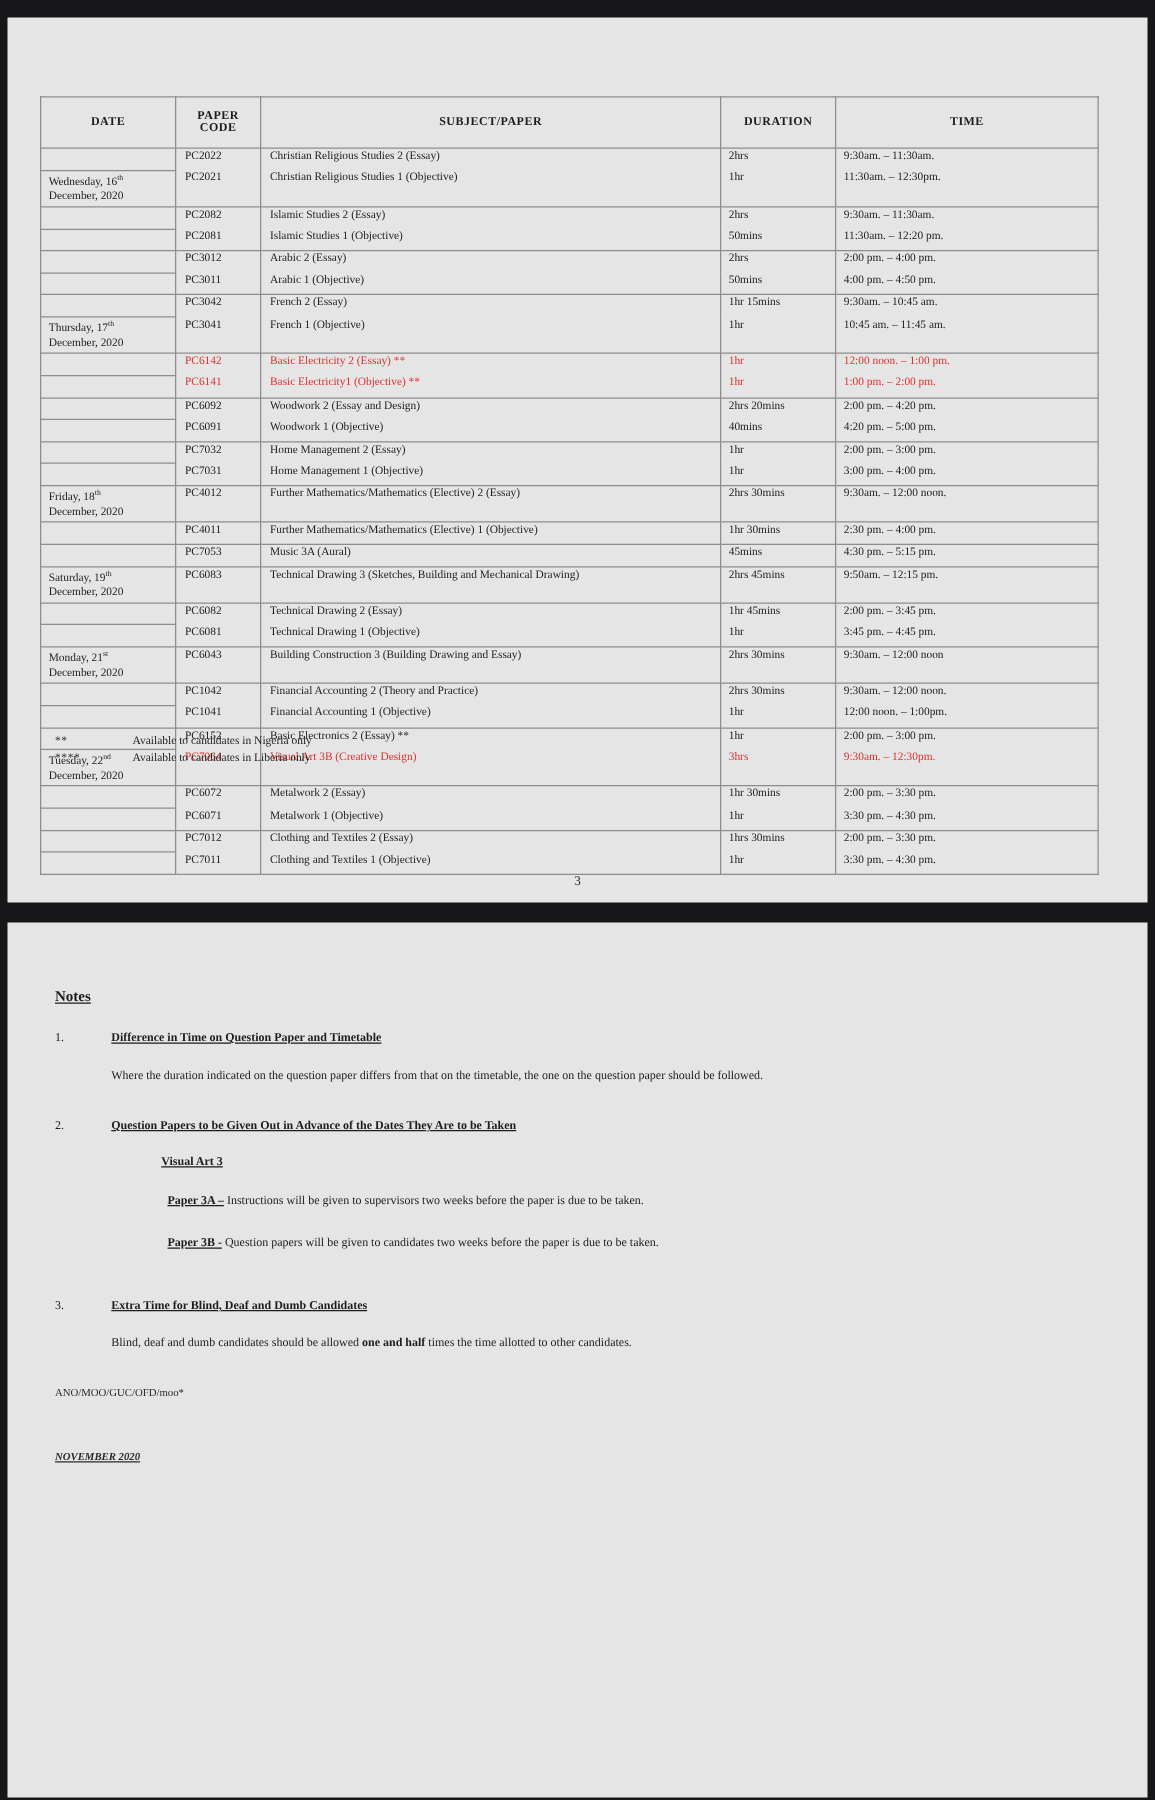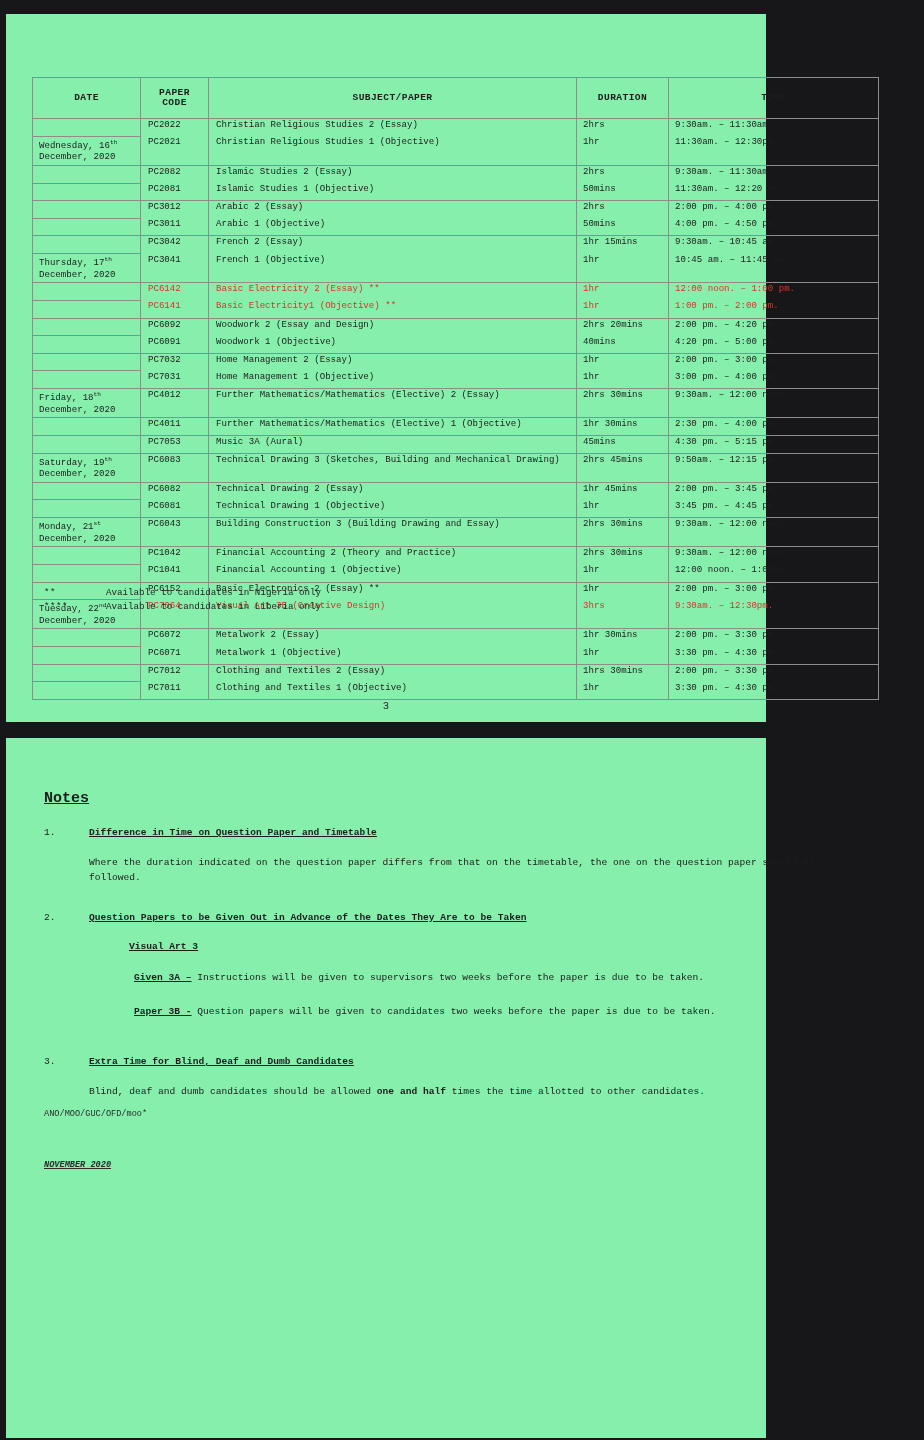--- a/index.html
+++ b/index.html
@@ -16,26 +16,25 @@
   }
 
   .viewport {
     width: 924px;
     height: 1440px;
     background: #17171a;
     position: relative;
   }
 
   .page {
-    background: #86efac;
+    background: #e5e5e5;
     position: absolute;
     left: 6px;
-    width: 760px;
+    width: 912px;
     box-sizing: border-box;
-    font-family: Liberation Mono, monospace;
   }
   .page-1 { top: 14px;  height: 708px; }
   .page-2 { top: 738px; height: 700px; }
 
   .page-inner {
     position: relative;
     width: 100%;
     height: 100%;
   }
 
@@ -144,21 +143,21 @@
     position: absolute;
     left: 38px;
     top: 52px;
     width: 838px;
     font-size: 9.6px;
     color: #1d1d1d;
   }
   .notes-title {
     font-weight: bold;
     text-decoration: underline;
-    font-size: 15px;
+    font-size: 12px;
     margin-bottom: 20px;
   }
   .note-item {
     display: flex;
     margin-bottom: 0;
   }
   .note-num {
     width: 45px;
     flex: 0 0 45px;
   }
@@ -471,21 +470,21 @@
           </div>
         </div>
 
         <div class="note-item">
           <div class="note-num">2.</div>
           <div class="note-body">
             <div class="note-head">Question Papers to be Given Out in Advance of the Dates They Are to be Taken</div>
             <div class="sub-block">
               <div class="sub-head">Visual Art 3</div>
               <div class="sub-para">
-                <b>Given 3A –</b><span> Instructions will be given to supervisors two weeks before the paper is due to be taken.</span>
+                <b>Paper 3A –</b><span> Instructions will be given to supervisors two weeks before the paper is due to be taken.</span>
               </div>
               <div class="sub-para">
                 <b>Paper 3B -</b><span> Question papers will be given to candidates two weeks before the paper is due to be taken.</span>
               </div>
             </div>
           </div>
         </div>
 
         <div class="spacer-3"></div>
 

